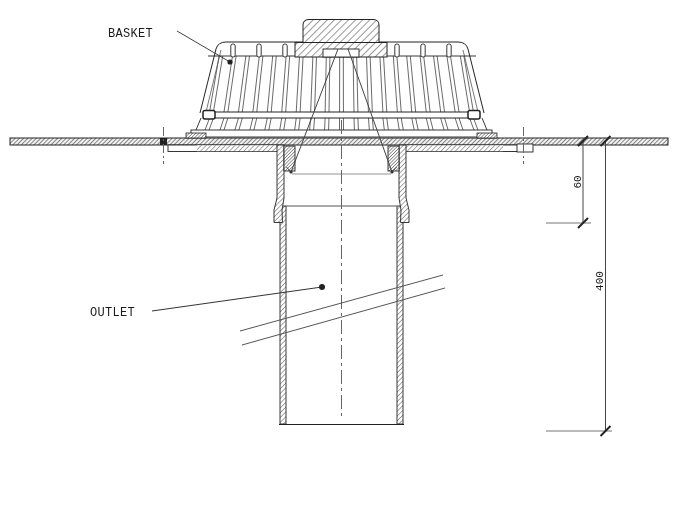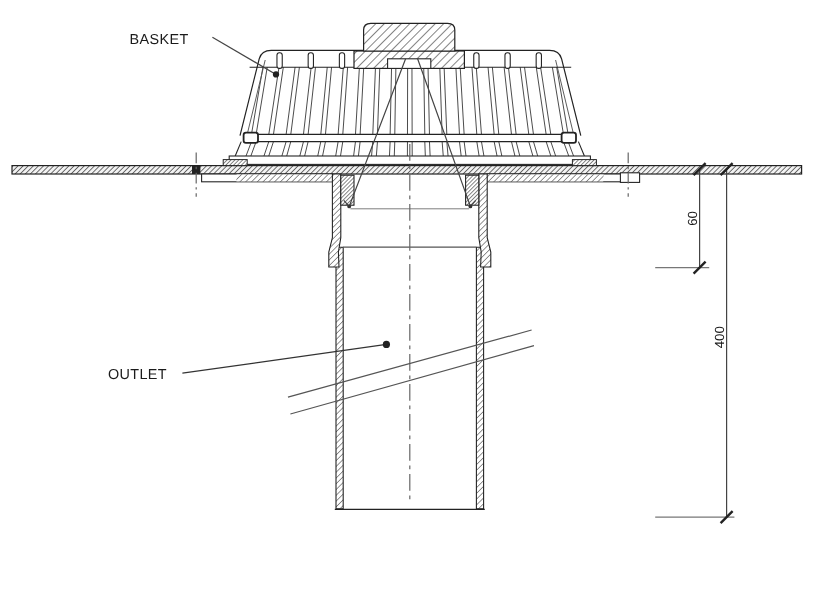--- a/index.html
+++ b/index.html
@@ -1,18 +1,18 @@
 <!DOCTYPE html>
 <html><head>
 <meta charset="utf-8">
 <style>
   html,body{margin:0;padding:0;background:#fff;}
   .stage{
     position:relative;width:683px;height:512px;background:#ffffff;
-    font-family:Liberation Sans, sans-serif;overflow:hidden;
+    font-family:Liberation Mono, monospace;overflow:hidden;
   }
   svg{display:block}
   text{fill:#1b1b1b;}
   .lbl{font-size:12px;letter-spacing:0.3px;}
   .dim{font-size:11px;}
 </style>
 </head>
 <body>
 
 <div class="stage">

